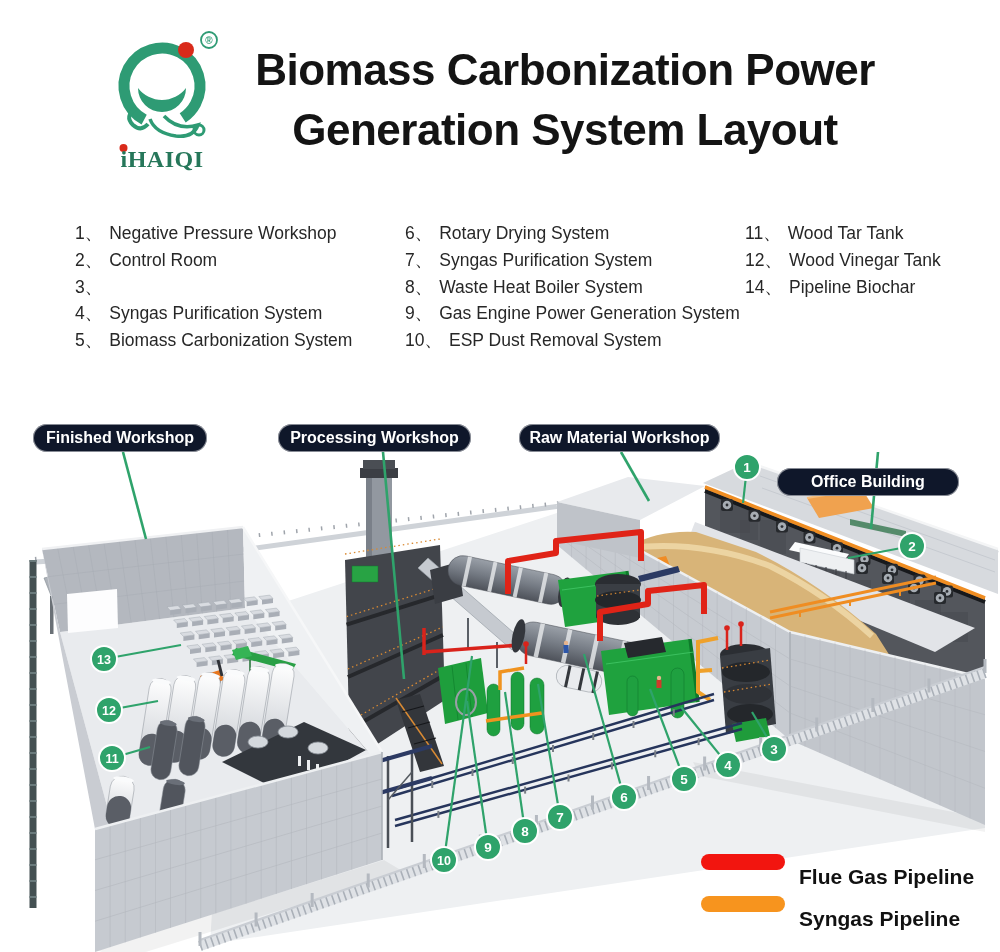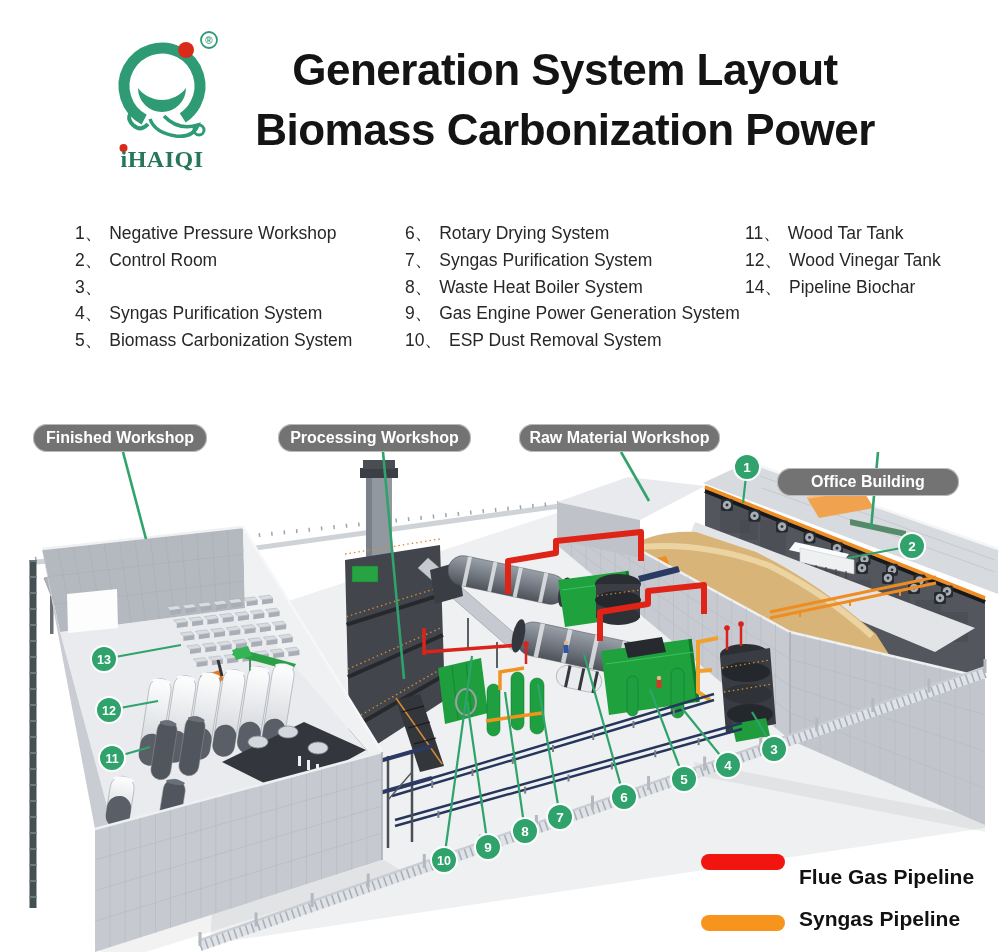--- a/index.html
+++ b/index.html
@@ -12,53 +12,53 @@
   
   .col{position:absolute;top:220px;font-size:17.5px;color:#272727;}
   .col .item{display:flex;align-items:baseline;height:26.8px;line-height:26.8px;}
   .col .num{margin-right:7px;white-space:nowrap;}
   .col1{left:75px;width:320px;}
   .col2{left:405px;width:340px;}
   .col3{left:745px;width:250px;}
   
   #scene,#overlay{position:absolute;left:0;top:420px;width:1000px;height:532px;}
   #overlay{pointer-events:none;}
-  .pill{position:absolute;top:424px;height:28px;border-radius:14.5px;background:#737373;
+  .pill{position:absolute;top:424px;height:28px;border-radius:14.5px;background:#0f172a;
         color:#fff;font-weight:700;font-size:16px;line-height:28px;text-align:center;
         box-shadow:0 0 0 1px rgba(255,255,255,.5) inset;}
   .pill0{left:33px;width:174px;}
   .pill1{left:278px;width:193px;}
   .pill2{left:519px;width:201px;}
   .pill3{left:777px;width:182px;margin-top:44px;}
   
   .legend-row{position:absolute;left:701px;display:flex;align-items:center;}
   .legend-row .bar{width:84px;height:16px;border-radius:8px;margin-right:14px;}
   .legend-row .lab{font-size:21px;font-weight:700;color:#111;white-space:nowrap;margin-top:30px;}
   .lg0{top:835px;}
-  .lg1{top:877px;align-items:flex-end;}
+  .lg1{top:877px;}
 </style>
 </head>
 <body>
 
 <svg class="logo" viewBox="0 0 114 150">
   <circle cx="56" cy="62" r="38" fill="none" stroke="#2E9B74" stroke-width="11" stroke-dasharray="198 42" transform="rotate(118 56 62)"></circle>
   <circle cx="80" cy="26" r="8" fill="#D92A1A"></circle>
   <path d="M32,64 A24,24 0 0 0 80,64 A30,30 0 0 1 32,64 Z" fill="#2E9B74"></path>
   <path d="M30,84 q-12,8 -3,17 q8,7 15,-1" fill="none" stroke="#2E9B74" stroke-width="4"></path>
   <path d="M58,92 q14,15 34,9 q-5,13 -22,11 q-21,-3 -26,-17" fill="none" stroke="#2E9B74" stroke-width="3.5"></path>
   <circle cx="93" cy="106" r="5" fill="none" stroke="#2E9B74" stroke-width="3"></circle>
   <circle cx="103" cy="16" r="8" fill="none" stroke="#2E9B74" stroke-width="1.8"></circle>
   <text x="103" y="20" text-anchor="middle" font-size="10" font-weight="bold" fill="#2E9B74">®</text>
   <circle cx="17.5" cy="124" r="4" fill="#D92A1A"></circle>
   <text x="56" y="143" text-anchor="middle" font-family="Liberation Serif, DejaVu Serif, serif" font-size="24" font-weight="bold" fill="#26775A" letter-spacing="0.5">iHAIQI</text>
 </svg>
 
 <div class="title">
+  <div>Biomass Carbonization Power</div>
   <div>Generation System Layout</div>
-  <div>Biomass Carbonization Power</div>
 </div>
 
 <div class="col col1">
   <div class="item">
       <span class="num">1、</span>
       <span>Negative Pressure Workshop</span>
     </div>
   <div class="item">
       <span class="num">2、</span>
       <span>Control Room</span>

